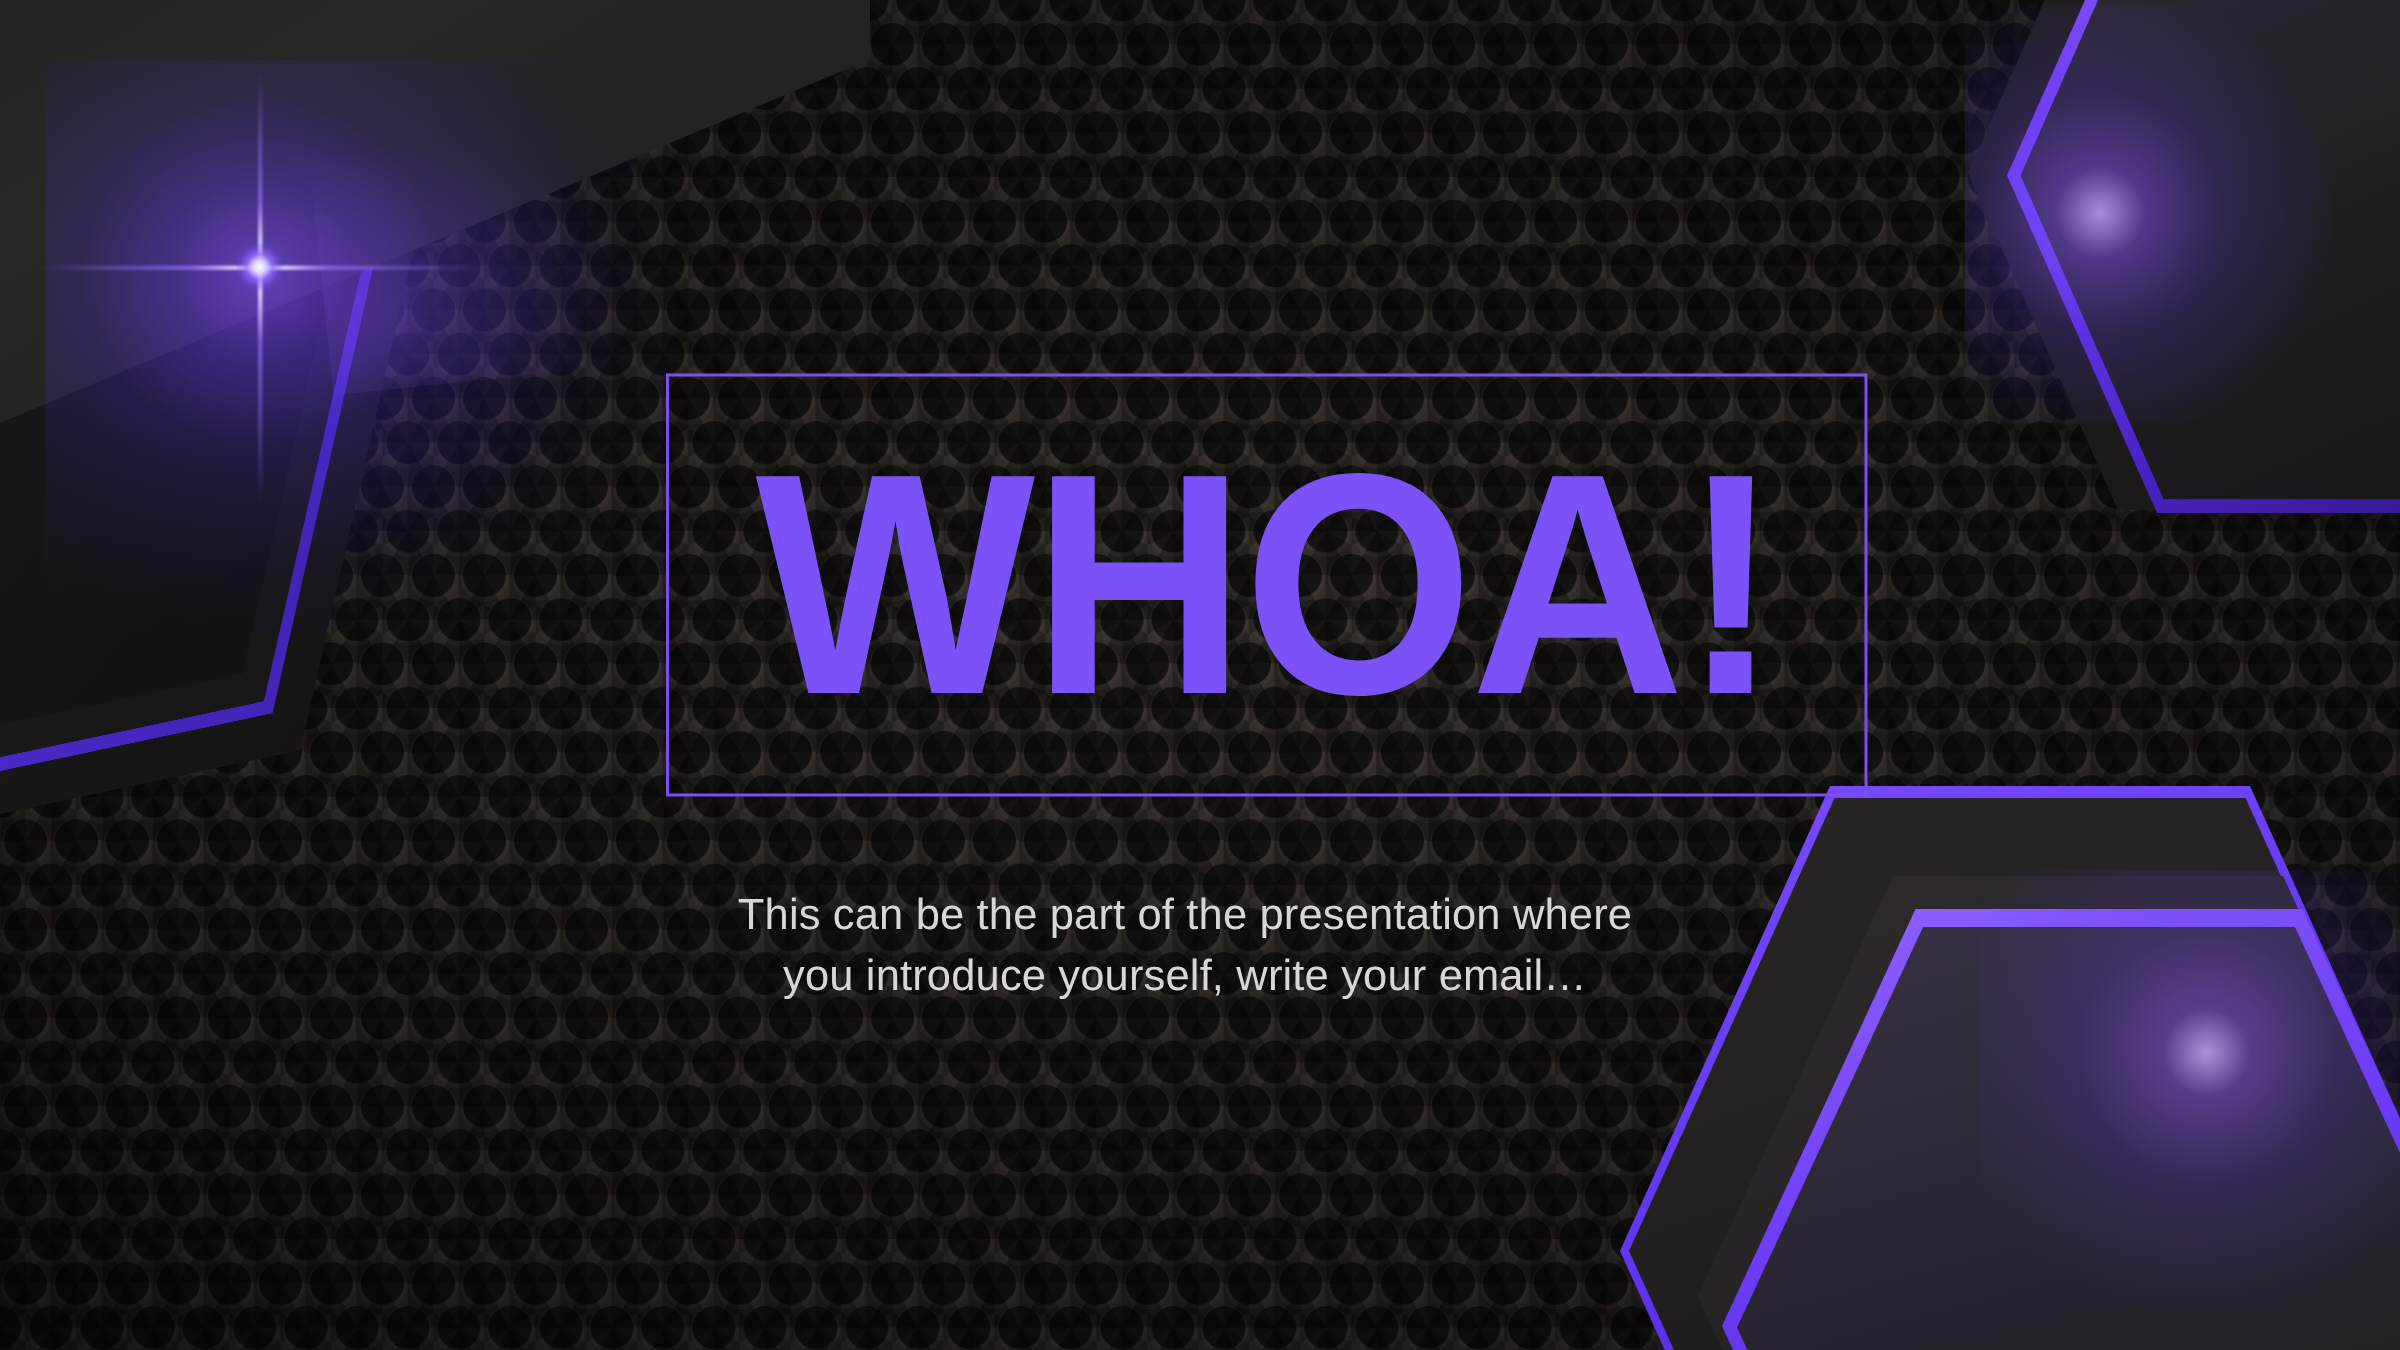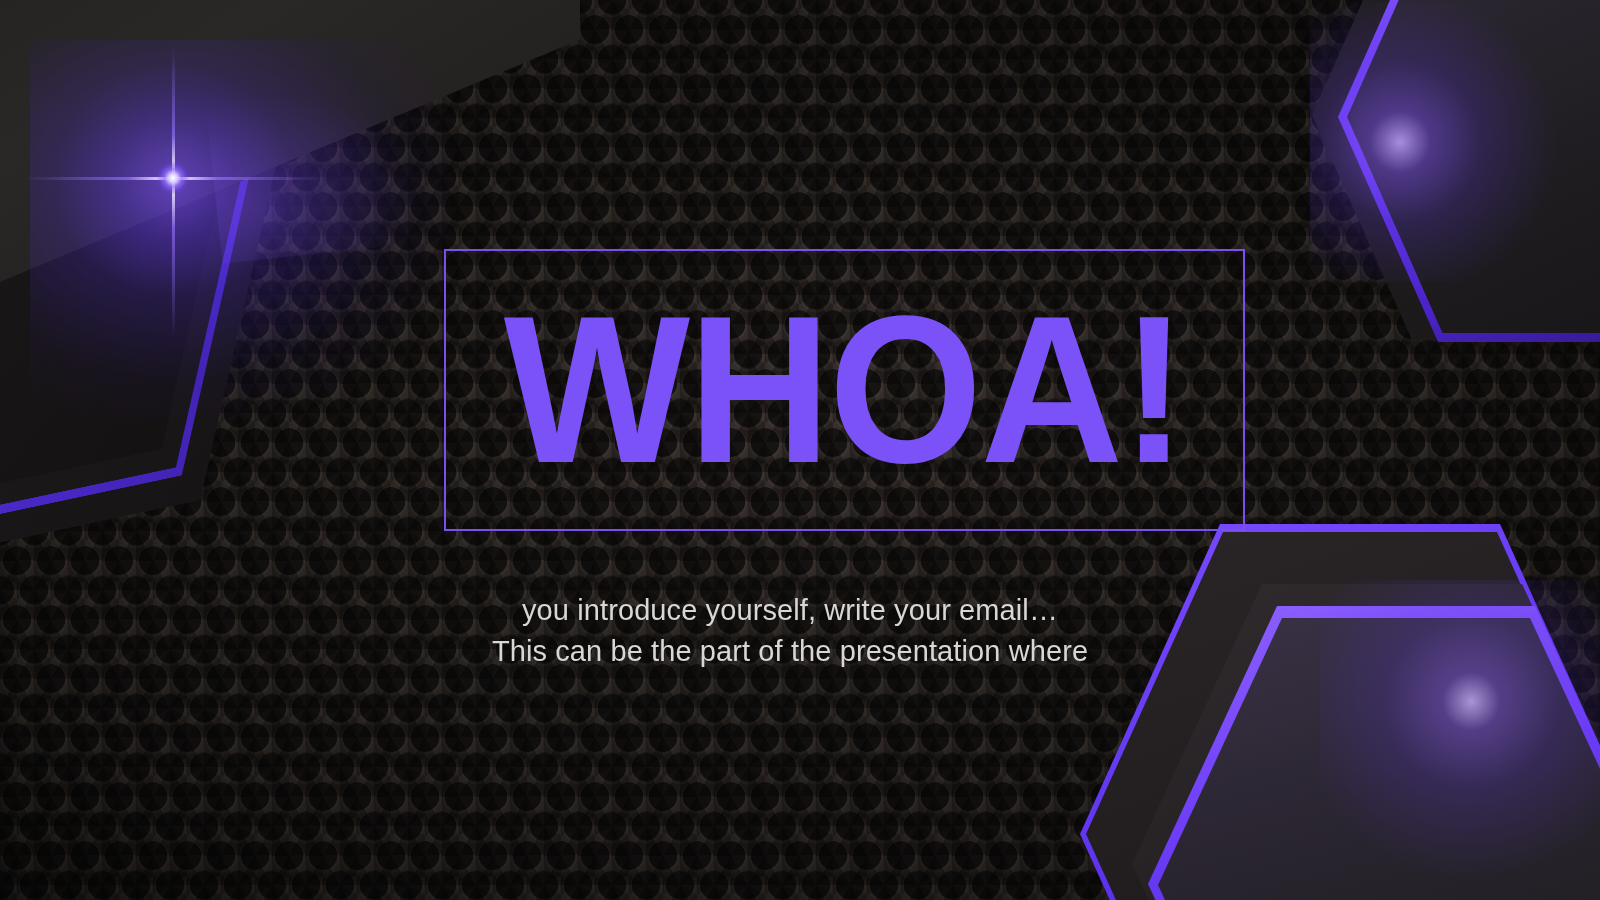--- a/index.html
+++ b/index.html
@@ -255,17 +255,17 @@
     <div class="br-ring"></div>
     <div class="br-face"></div>
     <div class="br-spot"></div>
   </div>
 
   <div class="title-box">
     <div class="title">WHOA!</div>
   </div>
 
   <div class="subtitle">
+    <div>This can be the part of the presentation where</div>
     <div>you introduce yourself, write your email…</div>
-    <div>This can be the part of the presentation where</div>
   </div>
 
 </div>
 
 </body></html>

